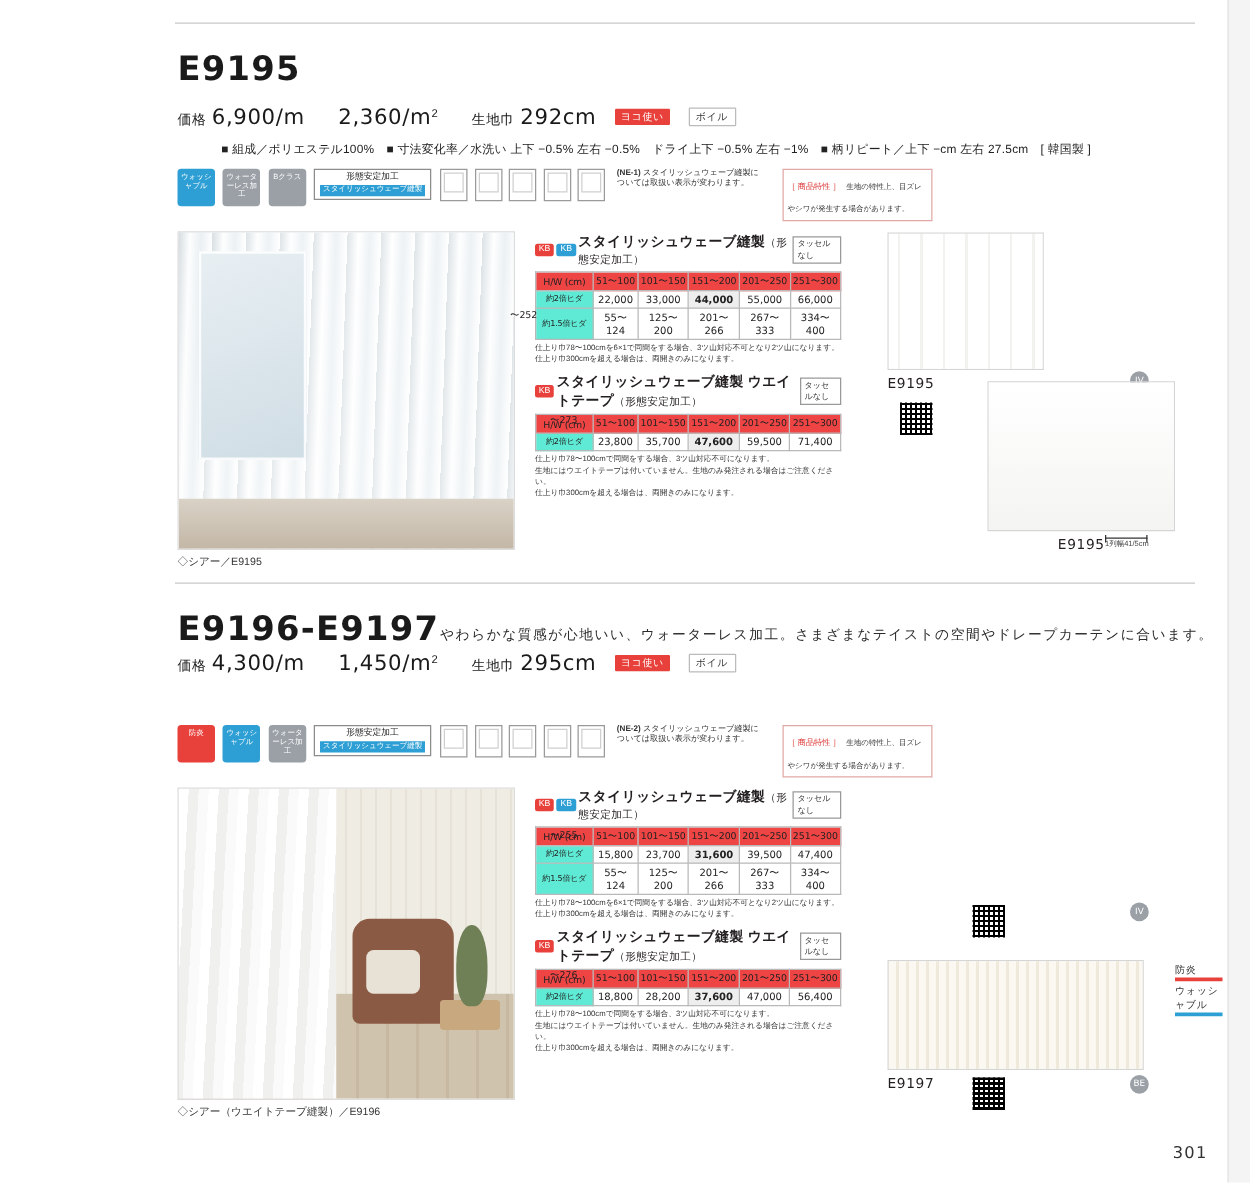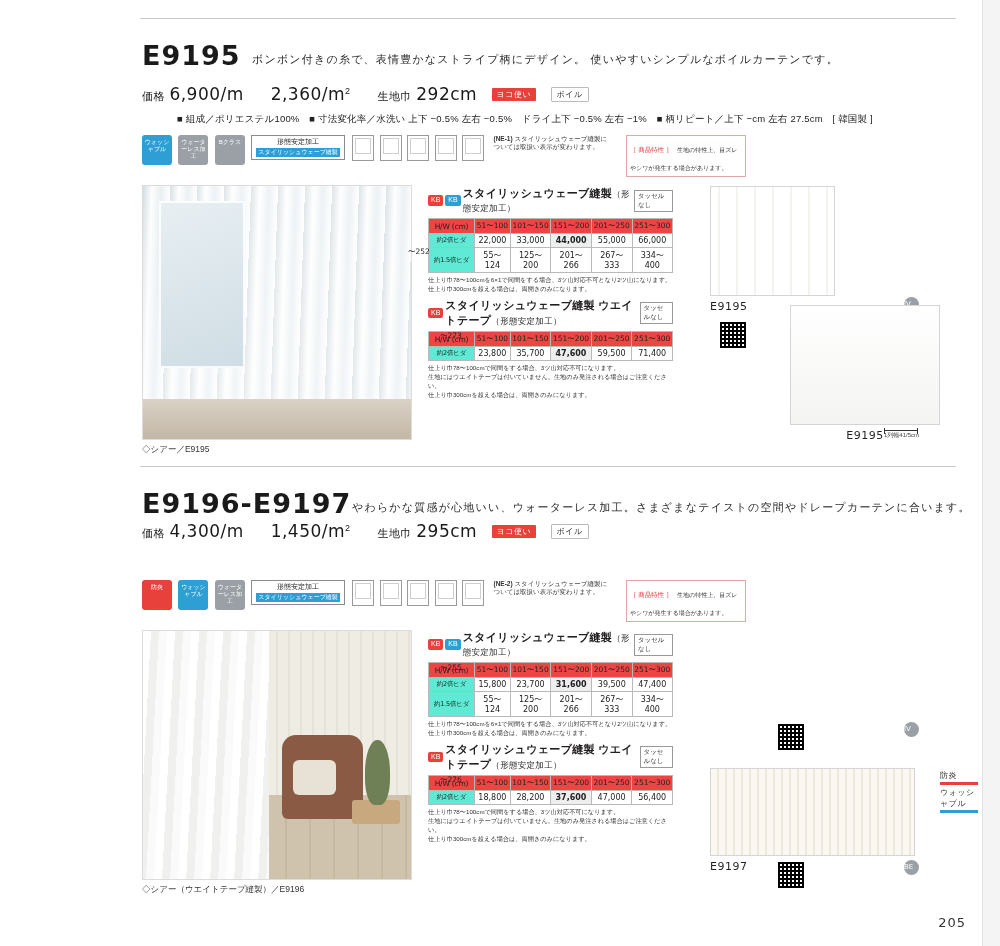--- a/index.html
+++ b/index.html
@@ -147,21 +147,21 @@
   
   .swatch { position:absolute; }
   .swatch .img { border:1px solid #d5d5d5; position:relative; }
   .swatch .nm { font-size:11px; font-family:"DejaVu Sans",sans-serif; margin-top:4px; letter-spacing:0.5px;}
   .qr { width:26px; height:26px; background:
       repeating-linear-gradient(0deg,#000 0 2px,#fff 2px 4px),
       repeating-linear-gradient(90deg,#000 0 2px,transparent 2px 4px);
     background-blend-mode:multiply; display:inline-block; vertical-align:middle; margin-left:6px;}
   .circ {
     position:absolute; width:15px; height:15px; border-radius:50%;
-    background:#9aa0a6; color:#fff; font-size:7px; line-height:15px;
+    background:#9aa0a6; color:#fff; font-size:7px; text-align:center; line-height:15px;
     font-family:"DejaVu Sans",sans-serif;
   }
   .fab-a { width:100%; height:100%;
     background:linear-gradient(180deg,#ffffff,#f4f4f2);
   }
   .fab-b { width:100%; height:100%;
     background:repeating-linear-gradient(90deg,#ffffff 0 7px,#f2f2ef 7px 9px,#ffffff 9px 18px);
   }
   .fab-c { width:100%; height:100%;
     background:repeating-linear-gradient(90deg,#fdfdfc 0 6px,#f1efe9 6px 8px);
@@ -178,21 +178,20 @@
     font-family:"DejaVu Sans",sans-serif; color:#333; letter-spacing:1px;}
 </style>
 </head>
 <body>
 
 <div class="page">
 
   <div class="divider" style="top:18px;"></div>
 
   <div class="code-title" style="top:40px;">E9195</div>
-  <div class="tagline" style="left:252px; top:52px;">ボンボン付きの糸で、表情豊かなストライプ柄にデザイン。 使いやすいシンプルなボイルカーテンです。</div>
 
   <div class="price-row" style="top:84px;">
     <span class="lbl">価格</span>
     <span class="num">6,900/m</span>
     <span class="gap"></span>
     <span class="num">2,360/m</span><span class="sup">2</span>
     <span class="gap"></span>
     <span class="lbl">生地巾</span>
     <span class="num">292cm</span>
     <span class="pill">ヨコ使い</span>
@@ -475,14 +474,14 @@
     <div class="edge-tag">
       <span>防炎</span>
       <span class="bar" style="background:#e8403a"></span>
     </div>
     <div class="edge-tag">
       <span>ウォッシャブル</span>
       <span class="bar" style="background:#2e9fd4"></span>
     </div>
   </div>
 
-  <div class="pageno">205</div>
+  <div class="pageno">301</div>
 </div>
 
 </body></html>

